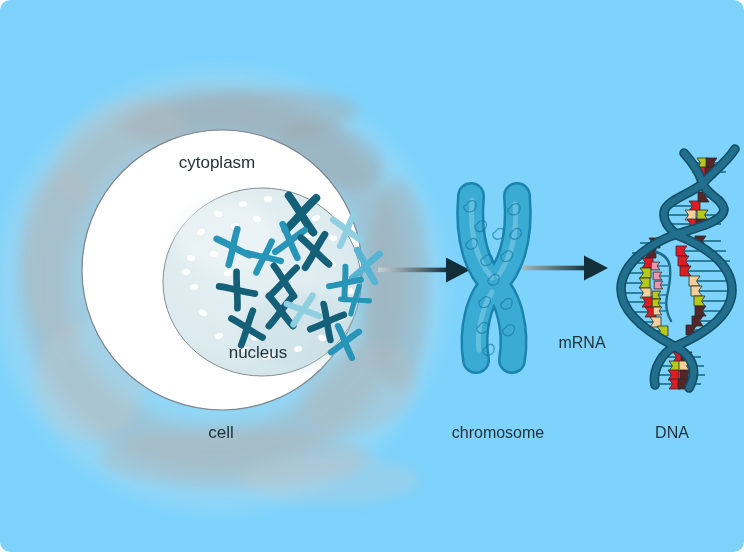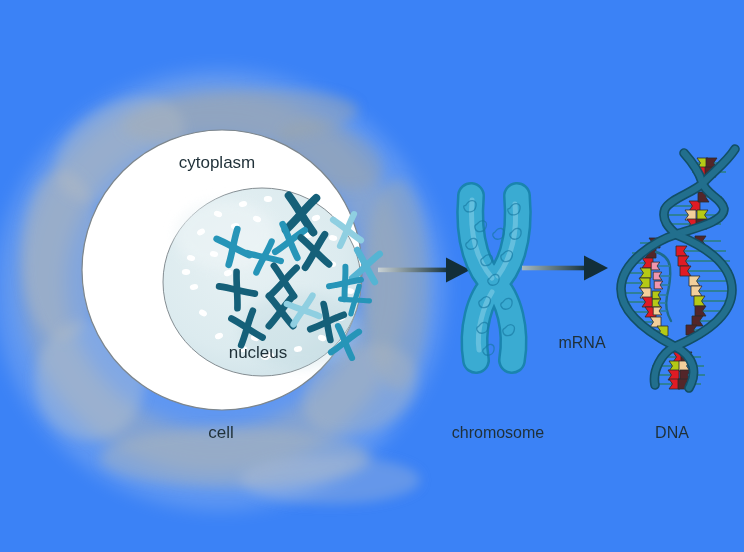--- a/index.html
+++ b/index.html
@@ -1,17 +1,17 @@
 <!DOCTYPE html>
 <html><head>
 <meta charset="utf-8">
 <style>
   html,body{margin:0;padding:0;background:#ffffff;}
-  .stage{position:relative;width:744px;height:552px;background:#3b82f6;overflow:hidden;
-         font-family:"Liberation Sans", sans-serif;}
+  .stage{position:relative;width:744px;height:552px;background:#7dd3fc;overflow:hidden;
+         font-family:"Liberation Sans", sans-serif;border-radius:10px;}
   svg{display:block}
   .lbl{fill:#1f3038;font-family:"Liberation Sans", sans-serif;}
   .lbl-big{font-size:17px;}
   .lbl-mid{font-size:16px;}
 </style>
 </head>
 <body>
 
 <div class="stage">
 <svg width="744" height="552" viewBox="0 0 744 552">

